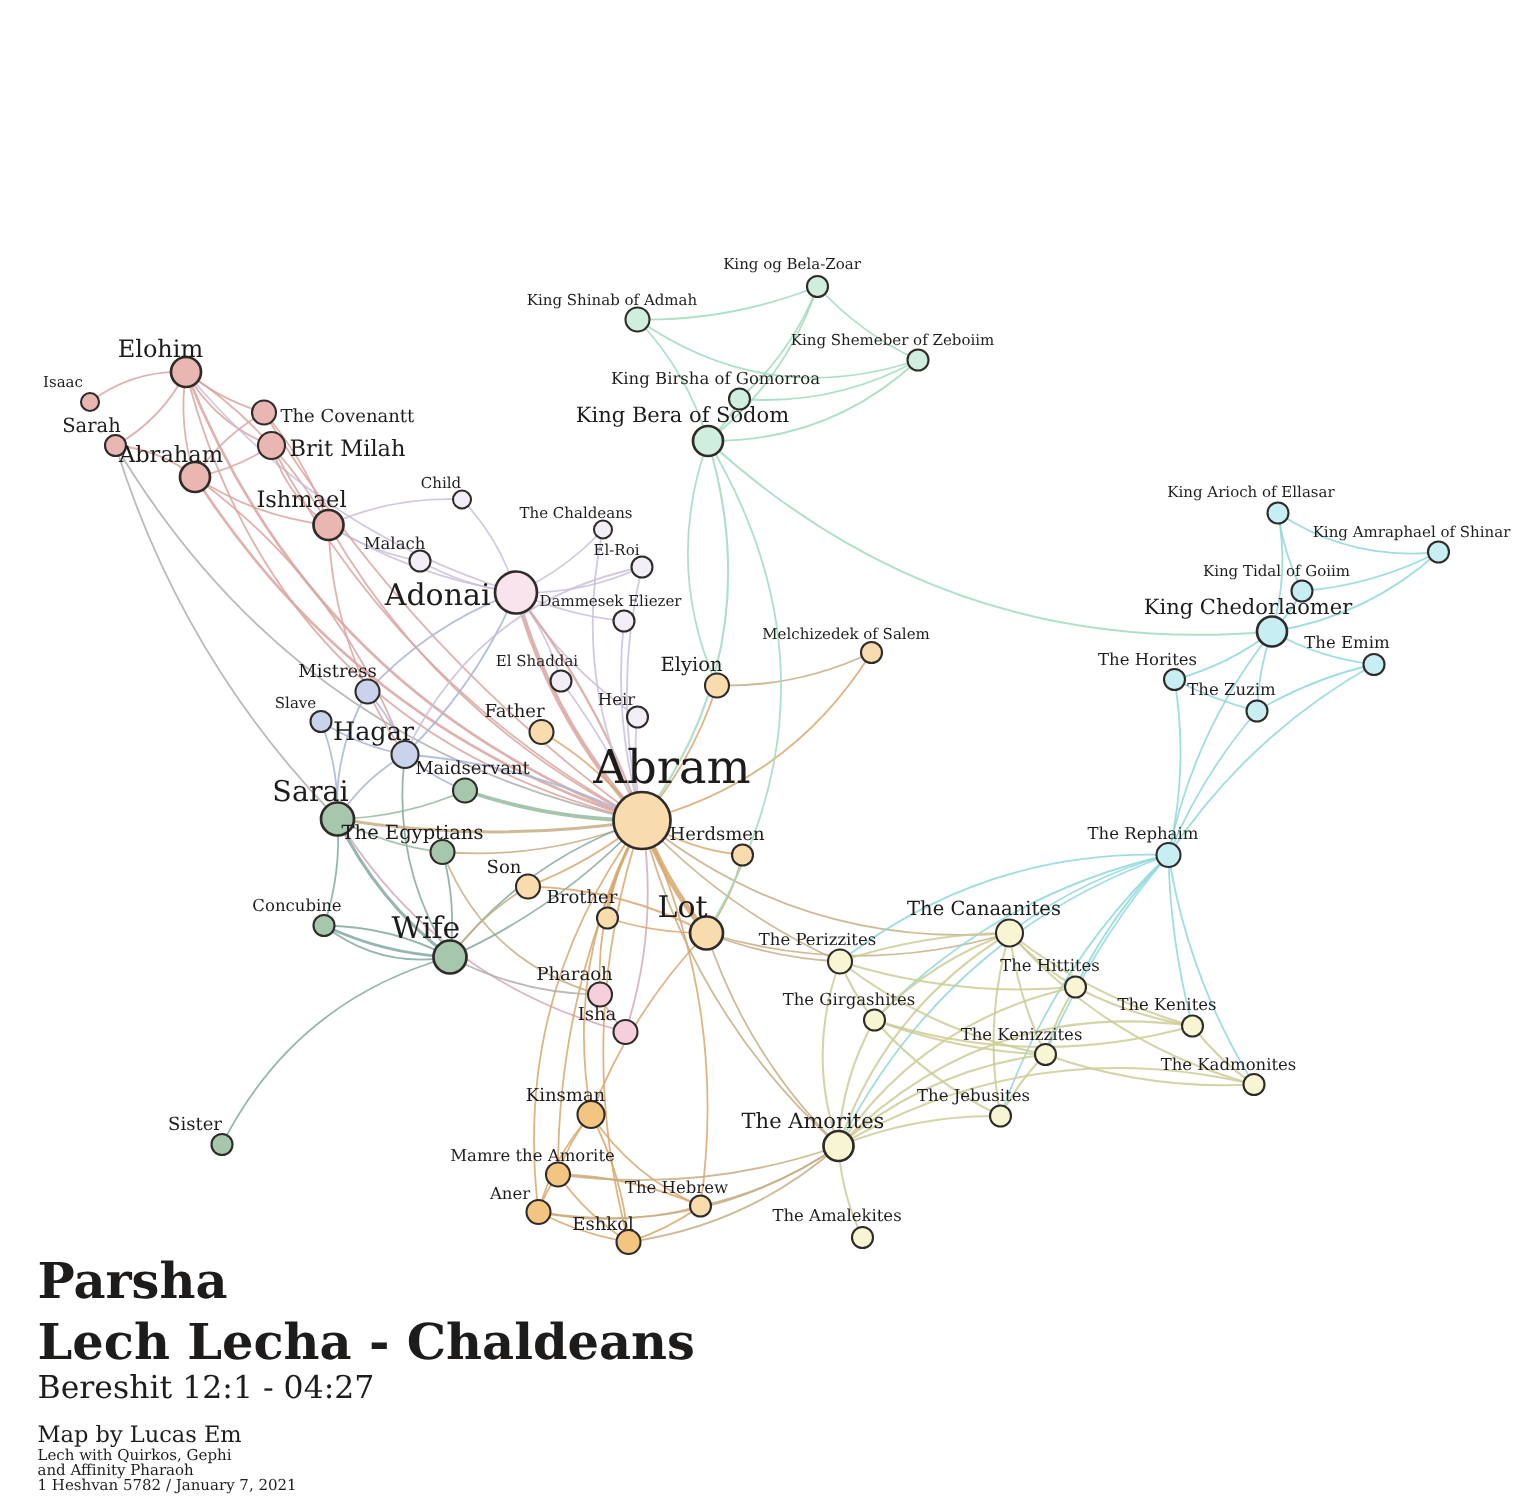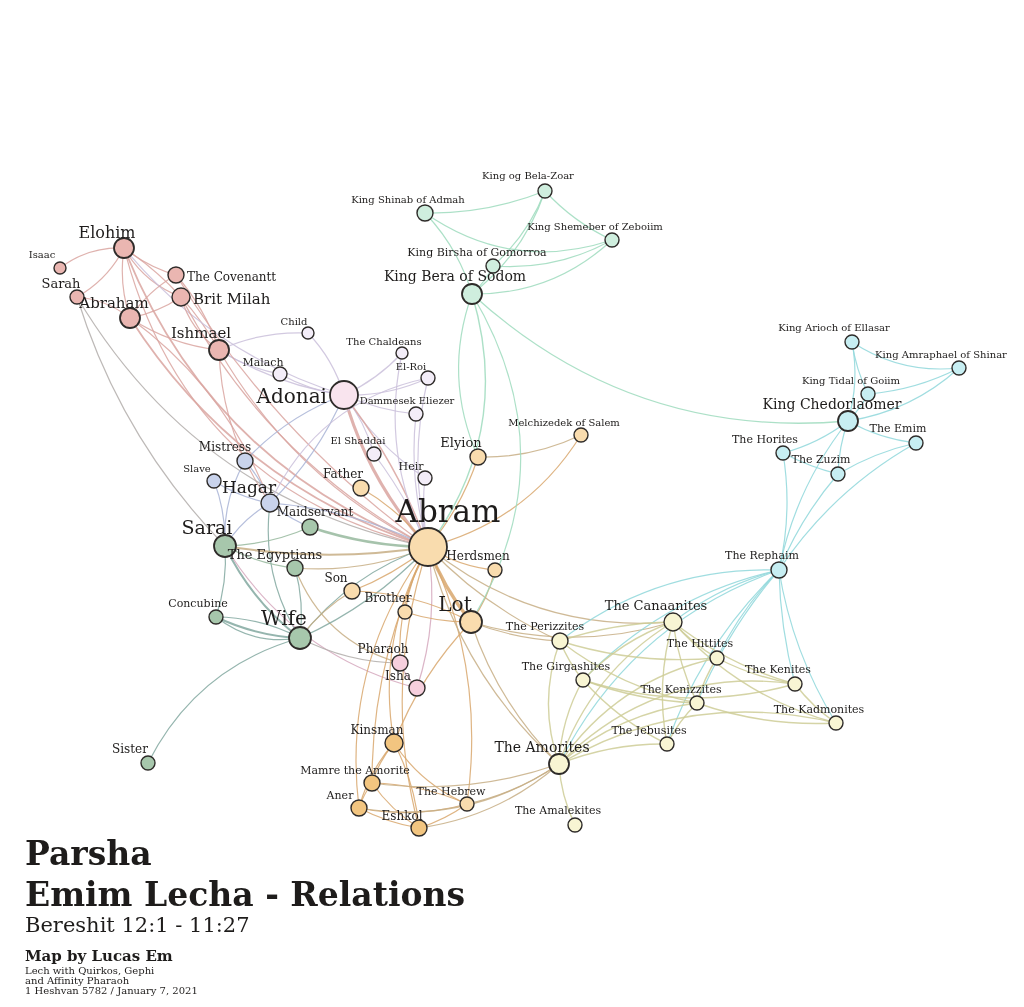--- a/index.html
+++ b/index.html
@@ -4,21 +4,21 @@
 <style>
   html,body{margin:0;padding:0;background:#ffffff;}
   body{width:1024px;height:1007px;position:relative;overflow:hidden;
        font-family:"DejaVu Serif", serif;color:#1e1c1b;}
   #graph{position:absolute;left:0;top:0;}
   #graph text{font-family:"DejaVu Serif", serif;fill:#1e1c1b;}
   .titles{position:absolute;left:25px;top:0;width:600px;}
   .t-line{position:absolute;left:0;white-space:nowrap;}
   .t-big{font-size:33px;font-weight:700;}
   .t-sub{font-size:21px;}
-  .t-author{font-size:15px;font-weight:bold;}
+  .t-author{font-size:15px;}
   .t-small{font-size:10px;}
 </style>
 </head>
 <body>
 
 <svg id="graph" width="1024" height="1007" viewBox="0 0 1024 1007">
     <g>
       <path d="M 124 248 Q 88.4 246.48 60 268" fill="none" stroke="#d9a5a0" stroke-width="1.2" stroke-opacity="0.85" stroke-linecap="round"></path>
       <path d="M 124 248 Q 107.85 279.55 77 297" fill="none" stroke="#d9a5a0" stroke-width="1.2" stroke-opacity="0.85" stroke-linecap="round"></path>
       <path d="M 124 248 Q 118.6 283.72 130 318" fill="none" stroke="#d9a5a0" stroke-width="1.2" stroke-opacity="0.85" stroke-linecap="round"></path>
@@ -318,19 +318,19 @@
       <text x="681" y="693" font-size="11" text-anchor="middle">The Kenizzites</text>
       <text x="819" y="713" font-size="11" text-anchor="middle">The Kadmonites</text>
       <text x="649" y="734" font-size="11" text-anchor="middle">The Jebusites</text>
       <text x="542" y="752" font-size="14" text-anchor="middle">The Amorites</text>
       <text x="558" y="814" font-size="11" text-anchor="middle">The Amalekites</text>
     </g>
   </svg>
 
 <div class="titles">
   <div class="t-line t-big" style="top:834px">Parsha</div>
-  <div class="t-line t-big" style="top:875px">Emim Lecha - Relations</div>
-  <div class="t-line t-sub" style="top:913px">Bereshit 12:1 - 11:27</div>
+  <div class="t-line t-big" style="top:875px">Lech Lecha - Chaldeans</div>
+  <div class="t-line t-sub" style="top:913px">Bereshit 12:1 - 04:27</div>
   <div class="t-line t-author" style="top:947px">Map by Lucas Em</div>
   <div class="t-line t-small" style="top:965px">Lech with Quirkos, Gephi</div>
   <div class="t-line t-small" style="top:975px">and Affinity Pharaoh</div>
   <div class="t-line t-small" style="top:985px">1 Heshvan 5782 / January 7, 2021</div>
 </div>
 
 </body></html>

